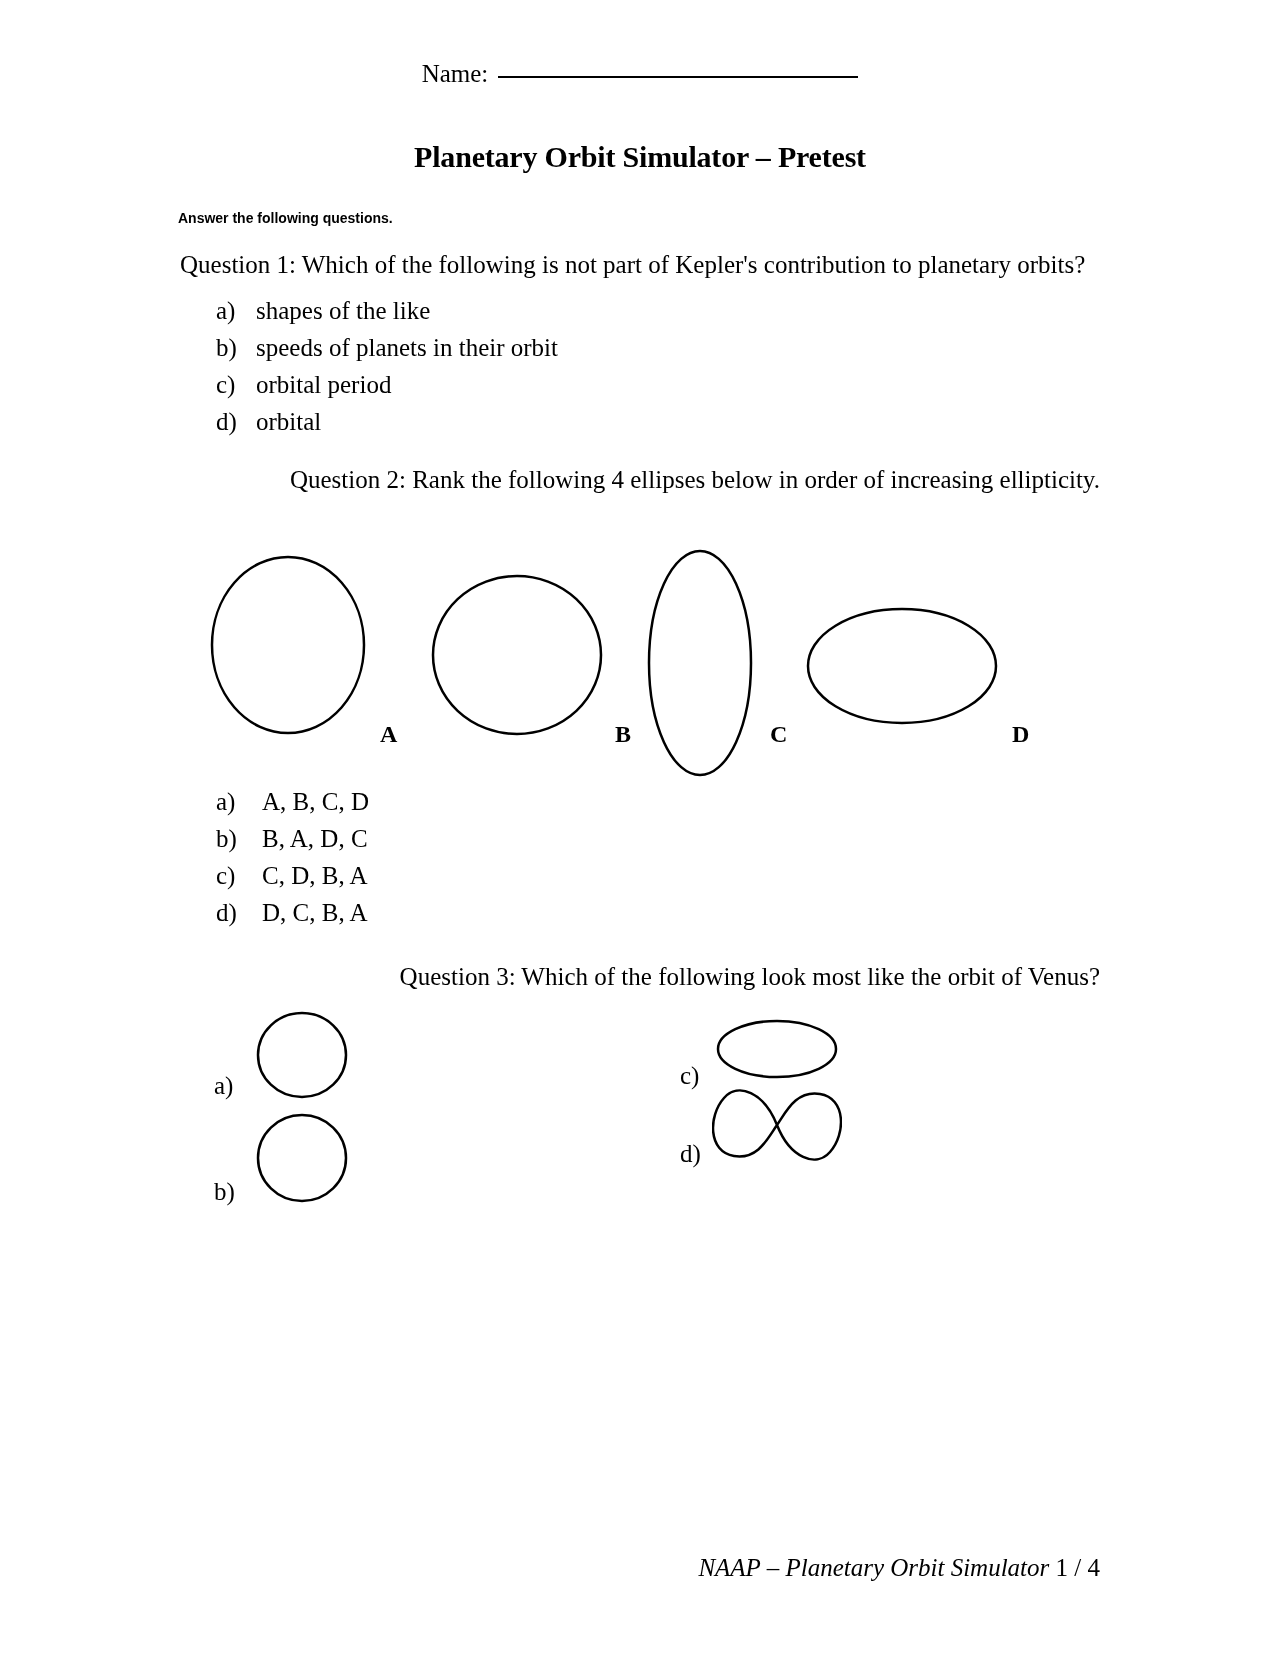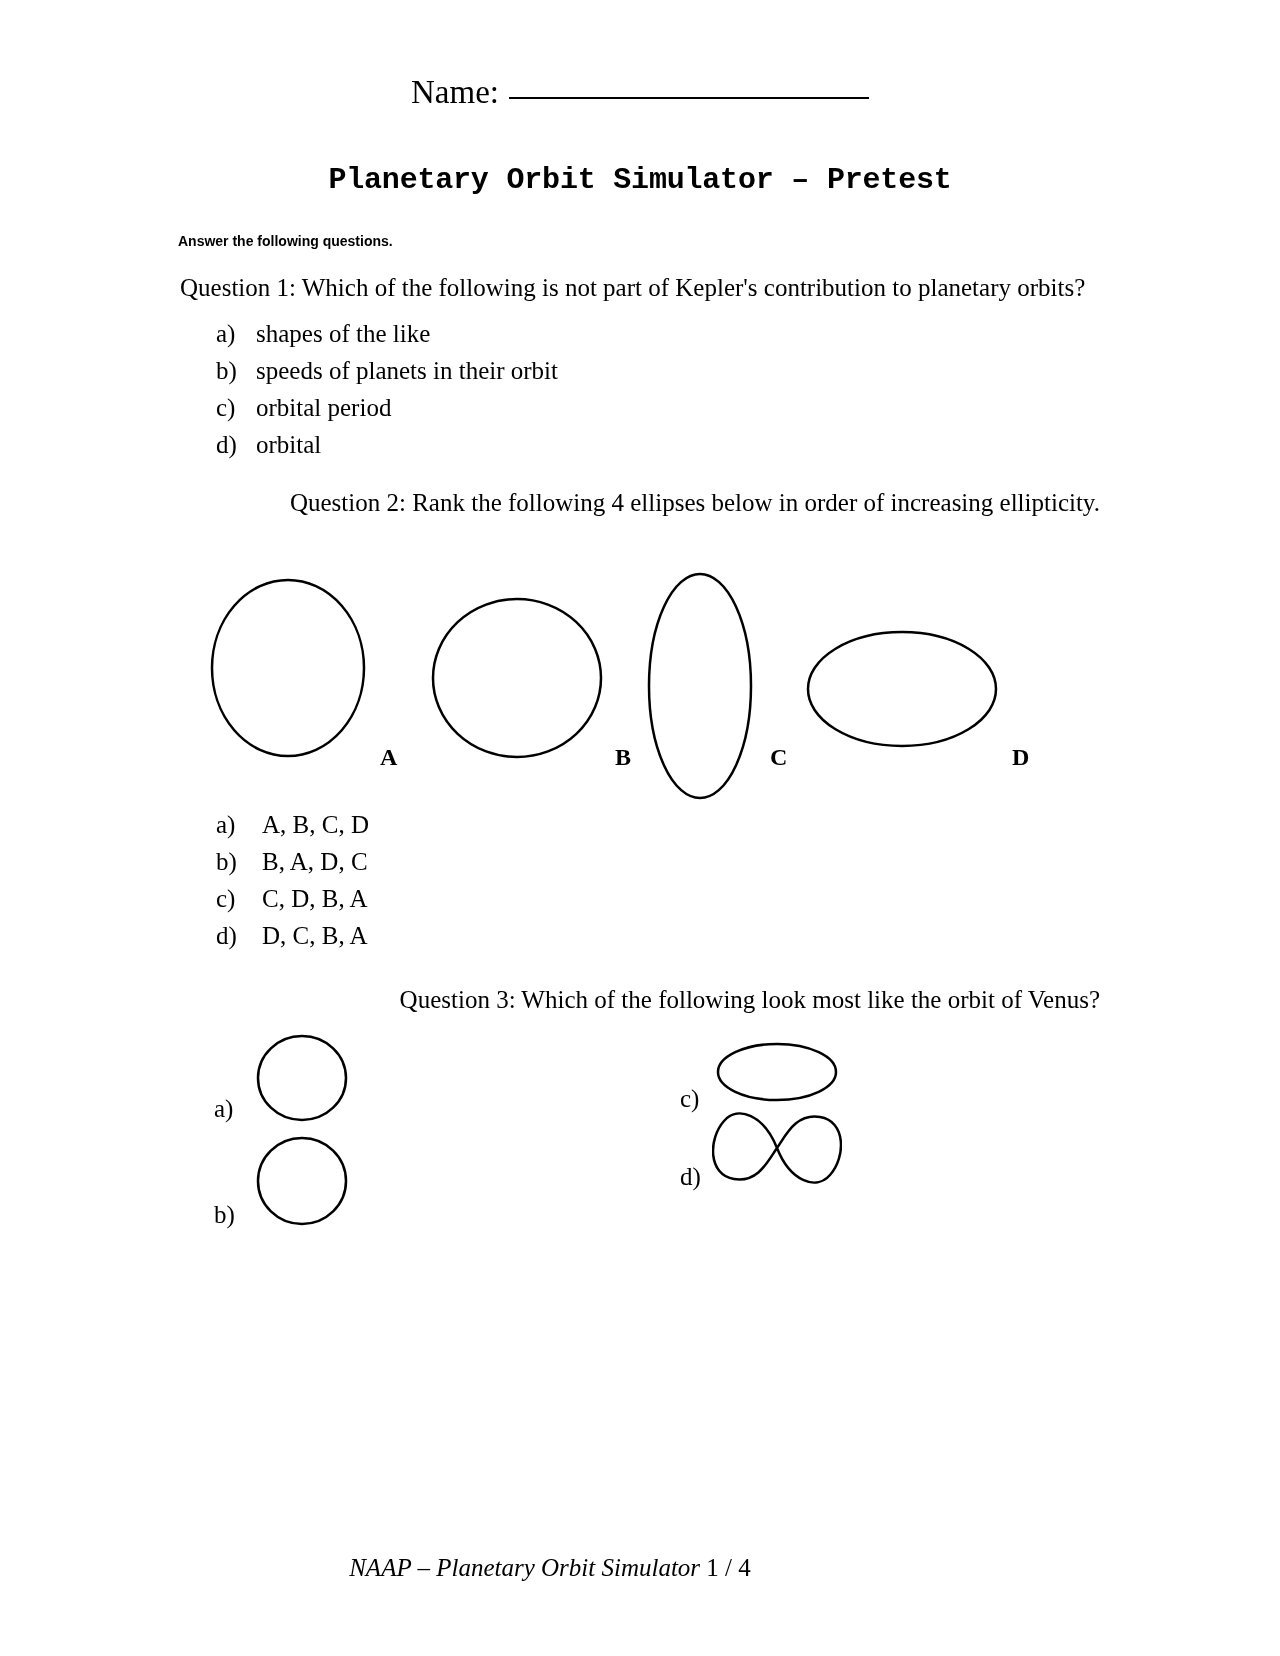--- a/index.html
+++ b/index.html
@@ -22,37 +22,37 @@
     height: 1656px;
     box-sizing: border-box;
     padding: 60px 180px 0 180px;
   }
 
   
   .name-row {
     display: flex;
     justify-content: center;
     align-items: baseline;
-    font-size: 33px;
-    margin-top: 14px;
+    font-size: 25px;
+    margin-top: 0;
   }
   .name-label { margin-right: 10px; }
   .name-rule {
     display: inline-block;
     width: 360px;
     border-bottom: 2px solid #000;
     height: 1px;
     position: relative;
     top: -4px;
   }
 
   
   .doc-title {
     text-align: center;
-    font-family: Liberation Mono, monospace;
+    font-family: Liberation Serif, serif;
     font-weight: bold;
     font-size: 30px;
     margin-top: 52px;
     letter-spacing: -0.2px;
   }
 
   .section-head {
     font-family: "Liberation Sans", sans-serif;
     font-weight: bold;
     font-size: 14px;
@@ -116,21 +116,21 @@
   .fig-label {
     position: absolute;
     font-size: 25px;
   }
 
   .footer {
     position: absolute;
     left: 0;
     right: 0;
     bottom: 74px;
-    text-align: center;
+    text-align: right;
     padding-right: 180px;
     font-size: 25px;
   }
   .footer .ital {
     font-style: italic;
   }
 </style>
 </head>
 <body>
 

